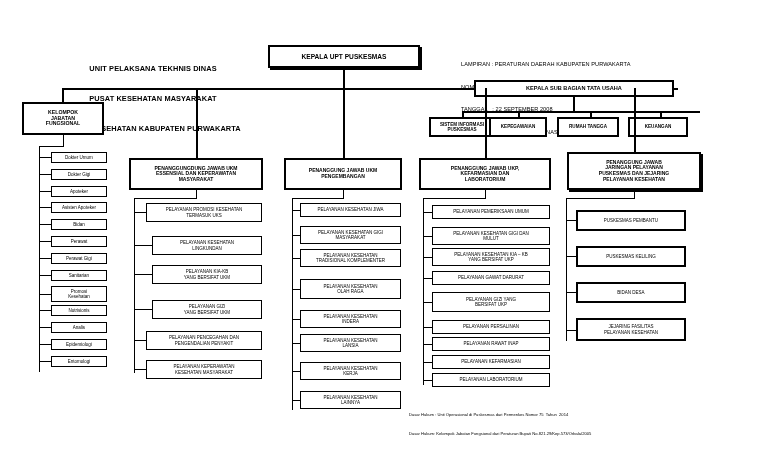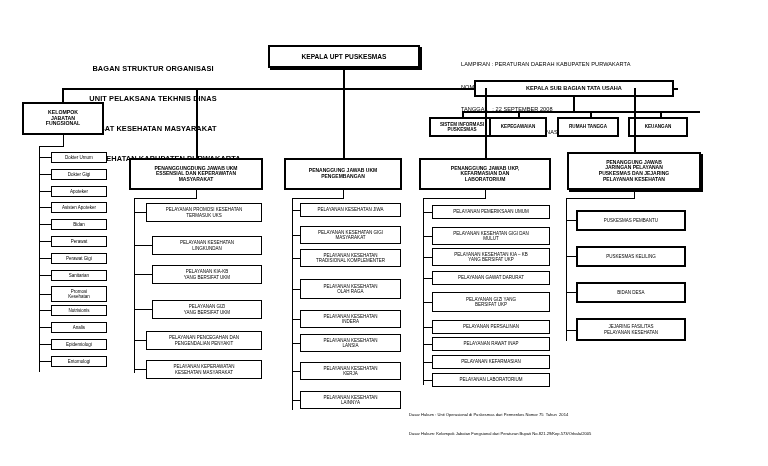--- a/index.html
+++ b/index.html
@@ -69,21 +69,20 @@
   .fs-sub  { font-size: 5.6px; font-weight: bold; }
   .fs-unit { font-size: 4.6px; font-weight: bold; }
   .fs-leaf { font-size: 4.5px; }
 </style>
 </head>
 <body>
 
 <div id="page">
 
   <div class="txt title-block" style="left:28px; top:44px; width:250px;">
-    <div>BAGAN STRUKTUR ORGANISASI</div>
     <div>UNIT PELAKSANA TEKHNIS DINAS</div>
     <div>PUSAT KESEHATAN MASYARAKAT</div>
     <div>DINAS KESEHATAN KABUPATEN PURWAKARTA</div>
   </div>
 
   <div class="txt legal-block" style="left:461px; top:46px; width:300px;">
     <div>LAMPIRAN : PERATURAN DAERAH KABUPATEN PURWAKARTA</div>
     <div>NOMOR        : 10 TAHUN 2008</div>
     <div>TANGGAL   : 22 SEPTEMBER 2008</div>
     <div>TENTANG   : PEMBENTUKAN DINAS DAERAH</div>

